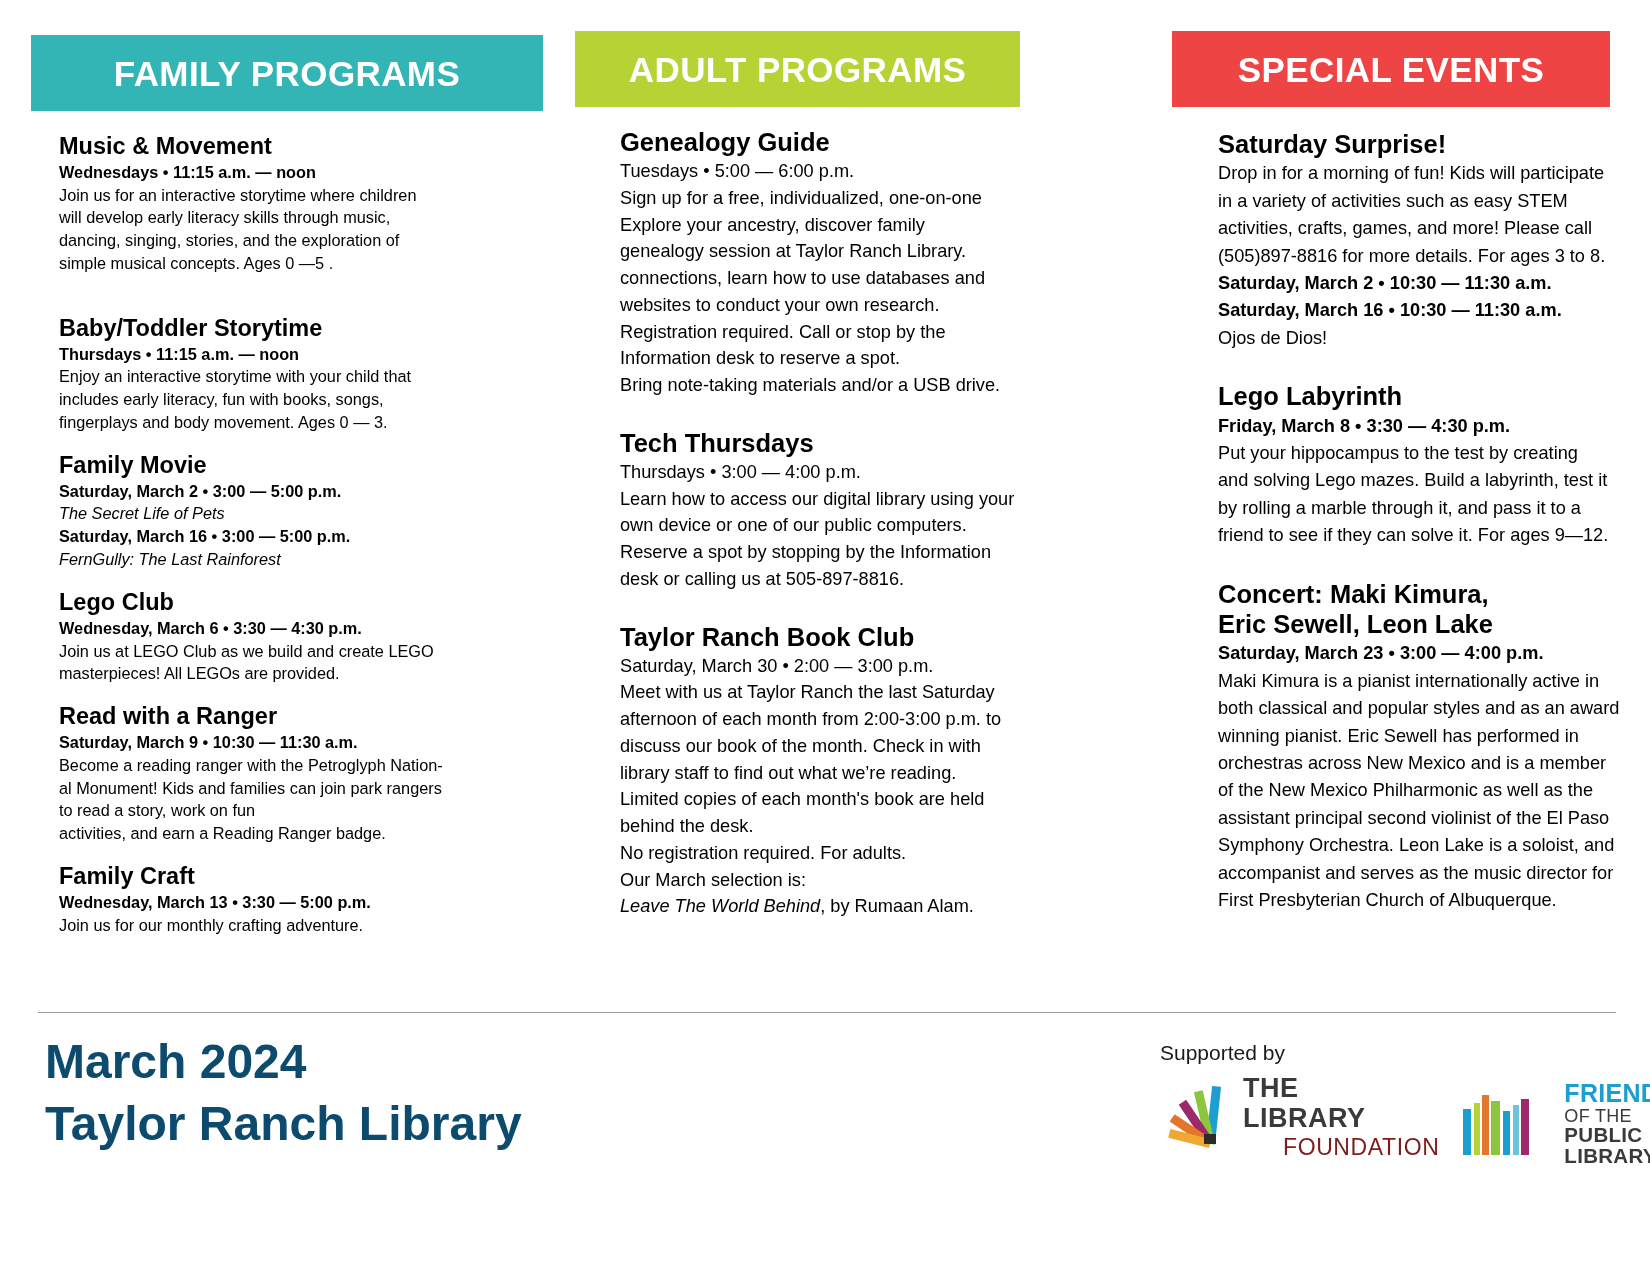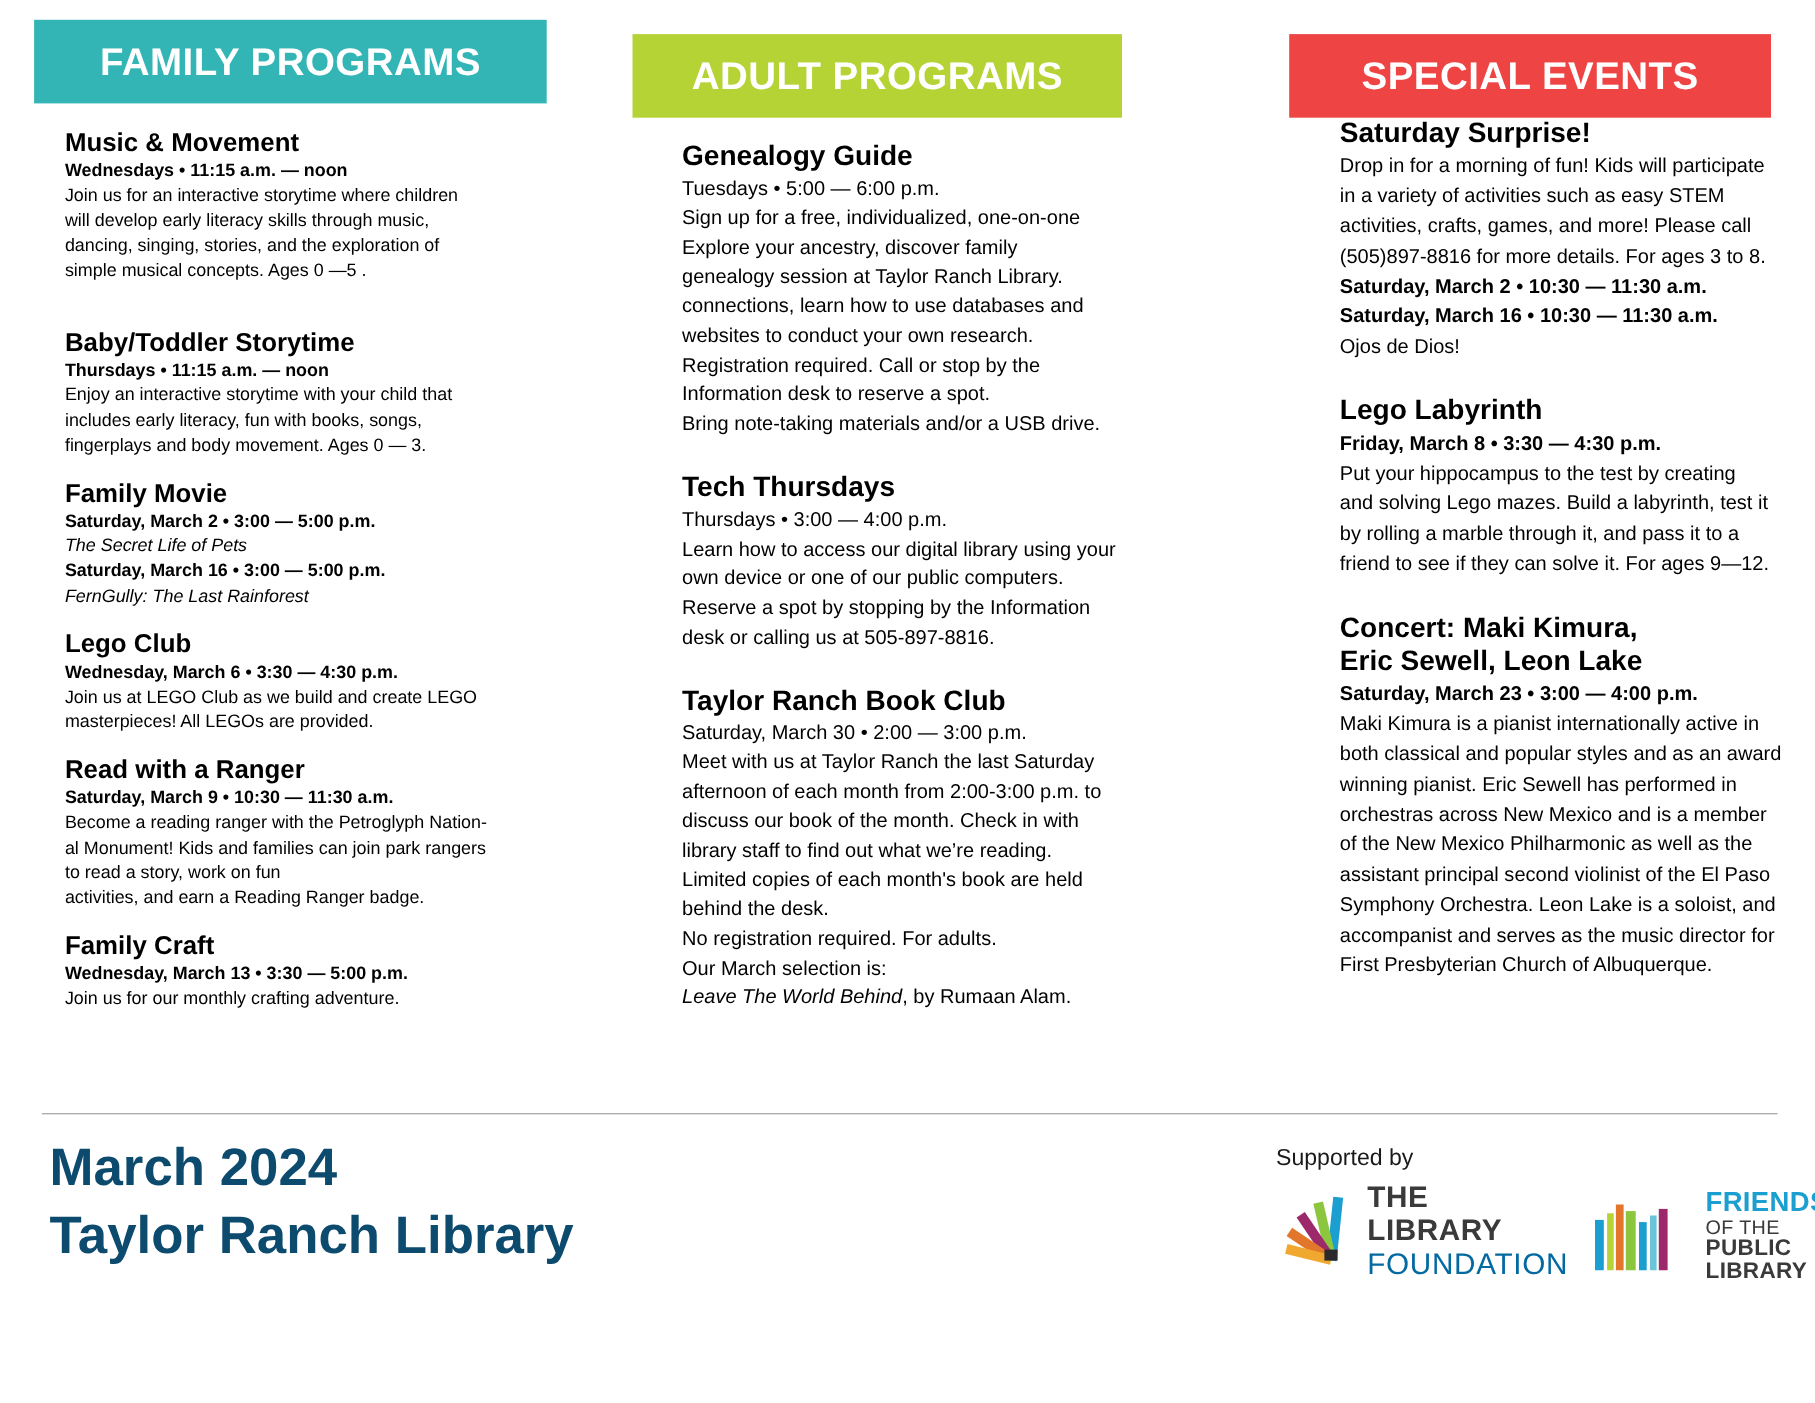--- a/index.html
+++ b/index.html
@@ -50,23 +50,23 @@
     text-align: center;
     line-height: 1;
     box-sizing: border-box;
     display: flex;
     align-items: center;
     justify-content: center;
   }
   .banner-1 {
     background: #33b5b5;
     height: 76px;
-    width: 466px;
+    width: 512px;
     margin-left: -1px;
-    margin-top: 18px;
+    margin-top: 35px;
   }
   .banner-2 {
     background: #b5d335;
     height: 76px;
     width: 445px;
     margin-left: 10px;
     margin-top: 31px;
   }
   .banner-3 {
     background: #ef4444;
@@ -74,21 +74,21 @@
     width: 438px;
     margin-left: 62px;
     margin-top: 31px;
   }
 
   .events {
     margin-top: 0;
   }
   .ev-1 { padding-left: 27px; padding-top: 22px; width: 400px; }
   .ev-2 { padding-left: 55px; padding-top: 21px; width: 420px; }
-  .ev-3 { padding-left: 108px; width: 420px; }
+  .ev-3 { padding-left: 108px; padding-top: 23px; width: 420px; }
 
   .event { margin-bottom: 0; }
 
   .ev-title {
     font-weight: bold;
     line-height: 1.14;
     margin: 0 0 1px 0;
   }
   .ev-1 .ev-title { font-size: 23.5px; }
   .ev-2 .ev-title { font-size: 25.5px; }
@@ -174,25 +174,26 @@
     color: #3a3a3a;
   }
   .tlf-library {
     font-size: 27px;
     font-weight: bold;
     letter-spacing: 0.5px;
     color: #3a3a3a;
     margin-top: 3px;
   }
   .tlf-foundation {
-    font-size: 27px;
+    font-size: 23px;
     font-weight: normal;
     letter-spacing: 0.6px;
-    color: #0369a1;
+    color: #7f1d1d;
     margin-top: 4px;
+    margin-left: 40px;
   }
 
   
   .fopl {
     display: flex;
     align-items: center;
     gap: 23px;
     margin-top: 6px;
   }
   .fopl-books {

